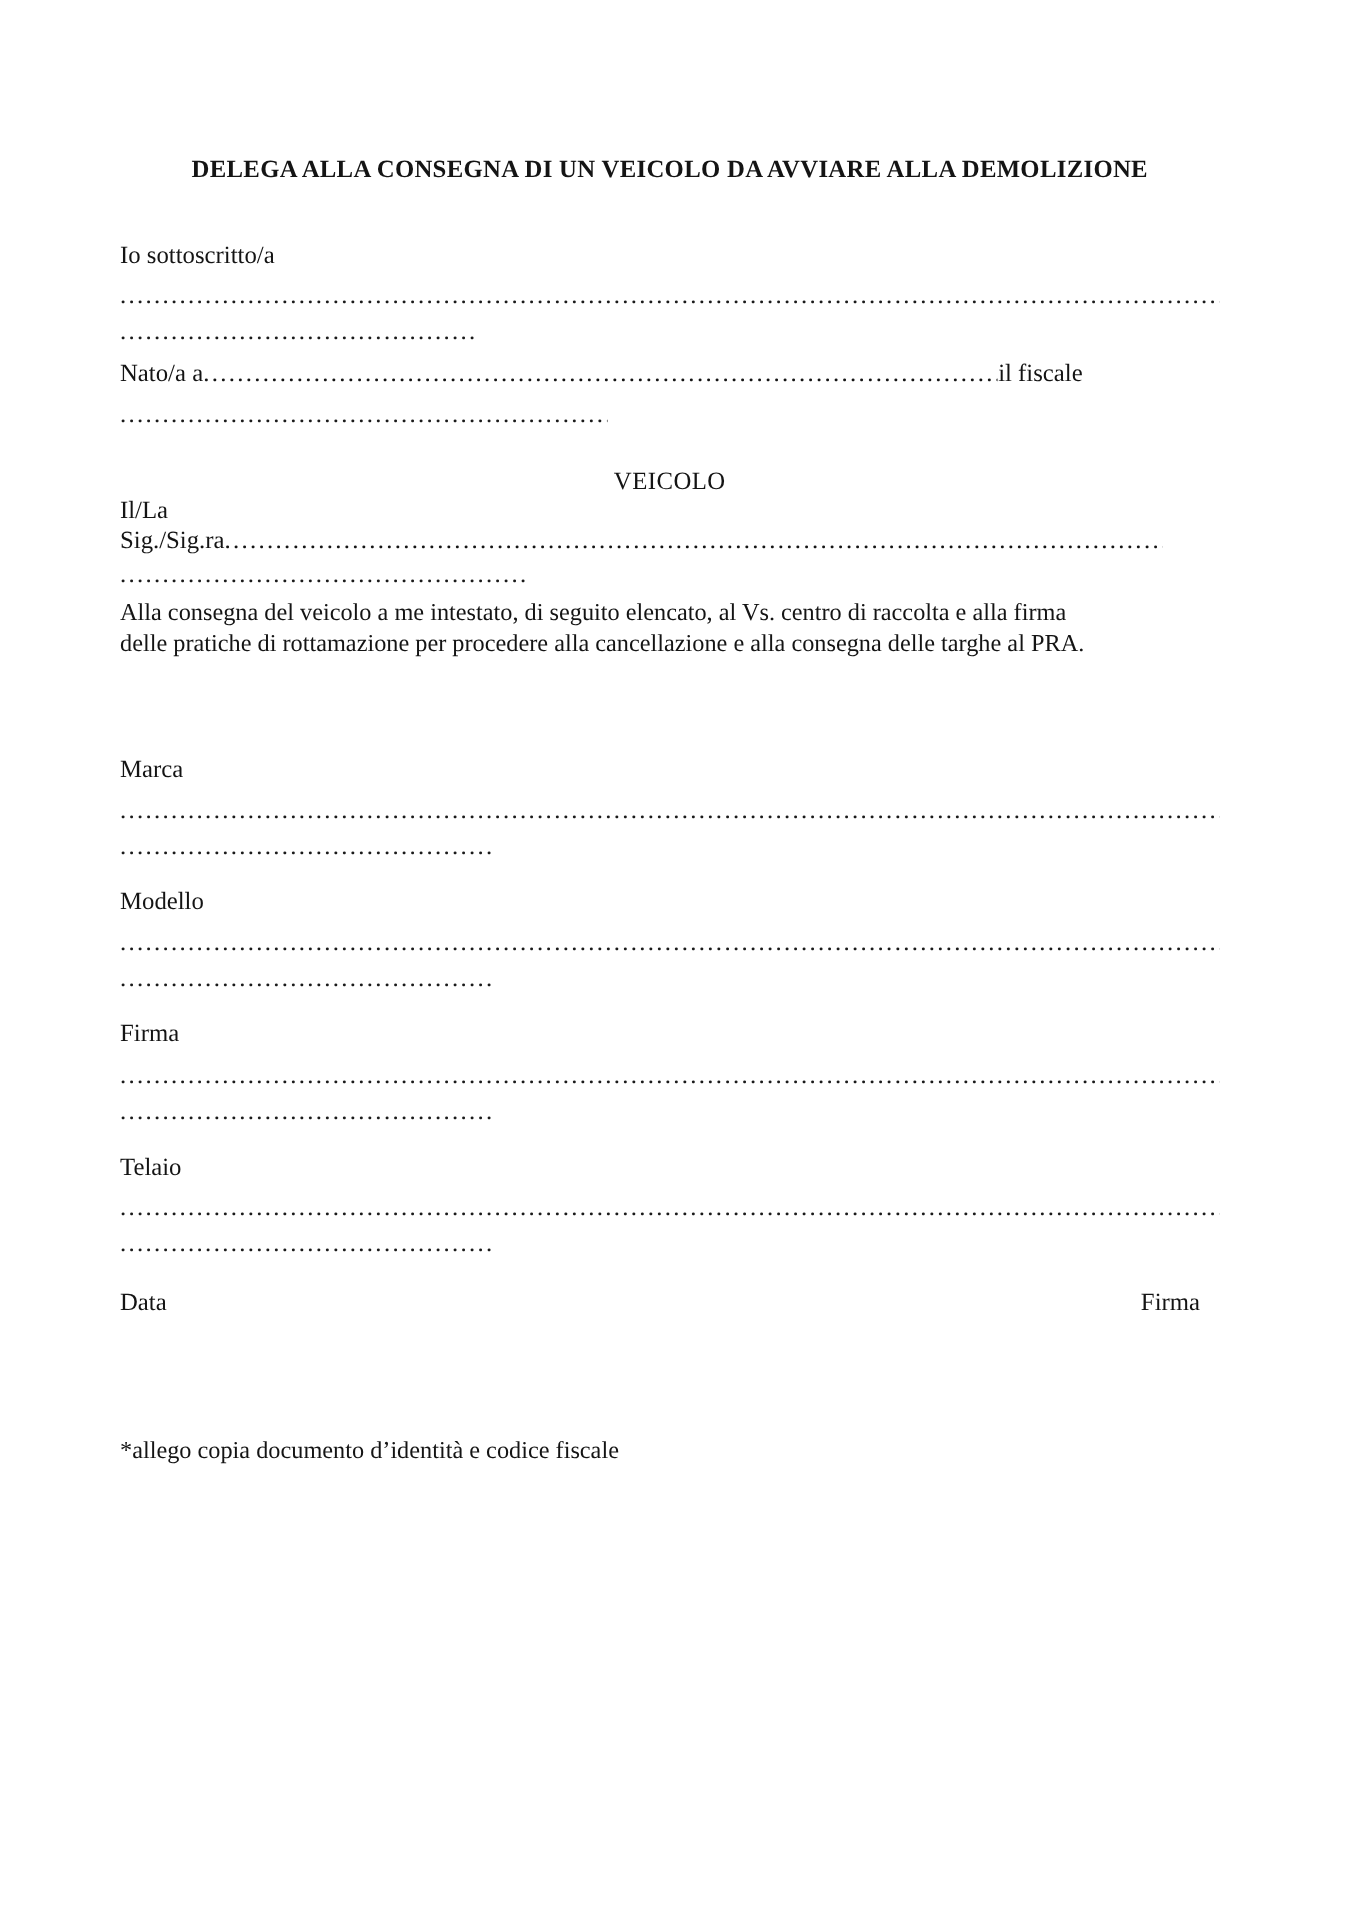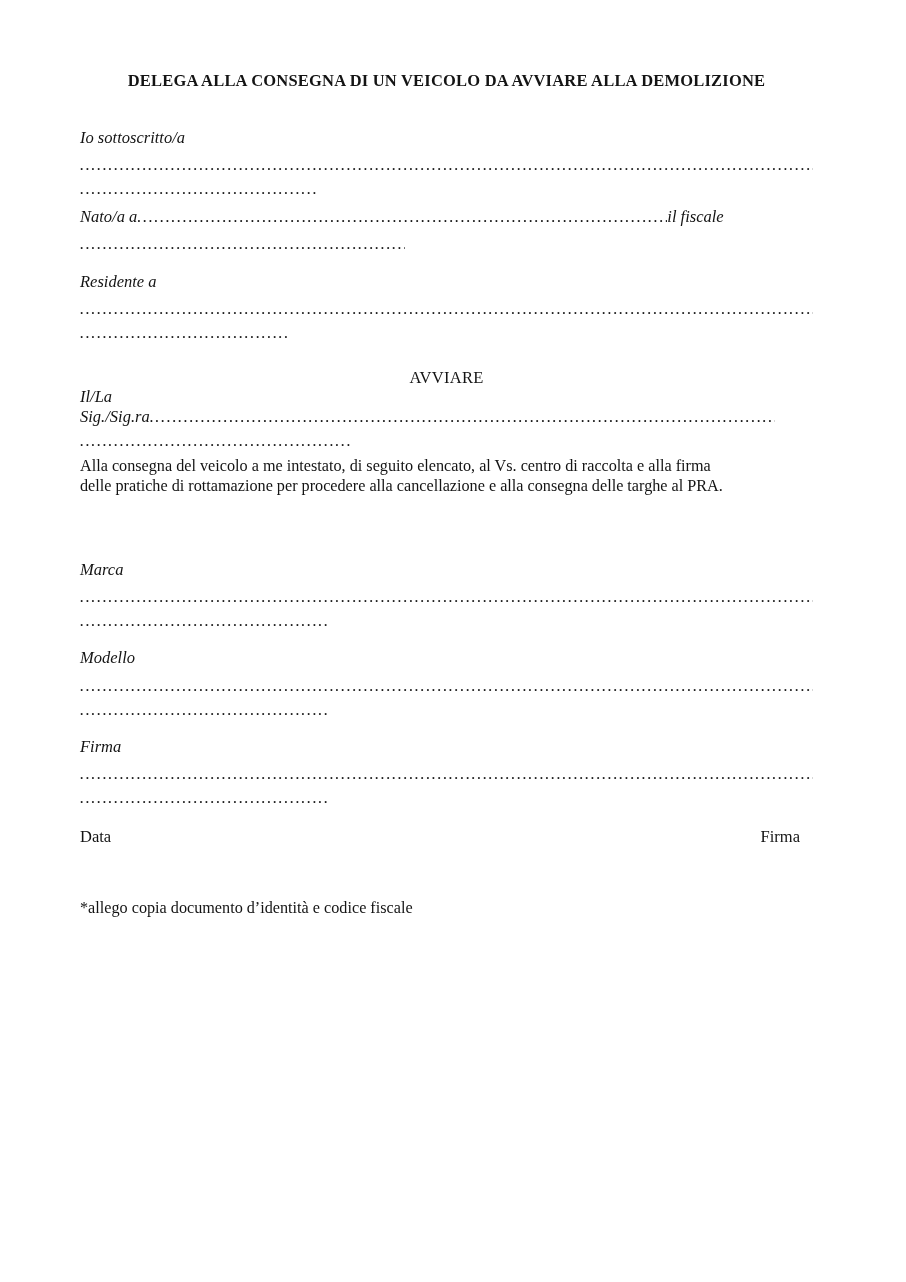--- a/index.html
+++ b/index.html
@@ -28,28 +28,27 @@
     width: 733px;
   }
 
   
   .doc-title {
     text-align: center;
     font-size: 16.5px;
     letter-spacing: 0.2px;
     color: #141414;
     margin: 0;
-    padding-top: 71px;
+    padding-top: 103px;
     white-space: nowrap;
   }
 
   
   .field-block {
     margin: 0;
-    font-style: italic;
   }
   .field-label {
     font-size: 16.5px;
     line-height: 1.05;
     color: #141414;
     white-space: nowrap;
   }
 
   
   .dots {
@@ -150,28 +149,23 @@
 
     <div class="field-block" style="margin-top:12px;">
       <div class="inline-row">
         <span class="lead">Nato/a a</span>
         <span class="inline-dots nato-dots"></span>
         <span class="tail">il fiscale</span>
       </div>
       <span class="dots w405" style="margin-top:11px;"></span>
     </div>
 
-    <div class="field-block" style="margin-top:22px;">
-      <div class="field-label">Residente a</div>
-      <span class="dots full" style="margin-top:12px;"></span>
-      <span class="dots w290" style="margin-top:10px;"></span>
-    </div>
-
-
-    <div class="delego-heading" style="margin-top:28px;">AVVIARE</div>
+
+
+    <div class="delego-heading" style="margin-top:28px;">VEICOLO</div>
 
     <div class="field-block" style="">
       <div class="field-label">Il/La</div>
       <div class="inline-row" style="margin-top:3px;">
         <span class="lead">Sig./Sig.ra</span>
         <span class="inline-dots sig-dots"></span>
       </div>
       <span class="dots w350" style="margin-top:8px;"></span>
     </div>
 
@@ -191,22 +185,27 @@
       <span class="dots full" style="margin-top:12px;"></span>
       <span class="dots w248" style="margin-top:10px;"></span>
     </div>
 
     <div class="field-block" style="margin-top:21px;">
       <div class="field-label">Firma</div>
       <span class="dots full" style="margin-top:12px;"></span>
       <span class="dots w248" style="margin-top:10px;"></span>
     </div>
 
+    <div class="field-block" style="margin-top:21px;">
+      <div class="field-label">Telaio</div>
+      <span class="dots full" style="margin-top:12px;"></span>
+      <span class="dots w248" style="margin-top:10px;"></span>
+    </div>
 
     <div class="sign-row" style="margin-top:22px;">
       <span>Data</span>
       <span>Firma</span>
     </div>
 
-    <div class="footnote" style="margin-top:52px;">*allego copia documento d’identità e codice fiscale</div>
+    <div class="footnote" style="margin-top:80px;">*allego copia documento d’identità e codice fiscale</div>
 
   </div>
 </div>
 
 </body></html>

